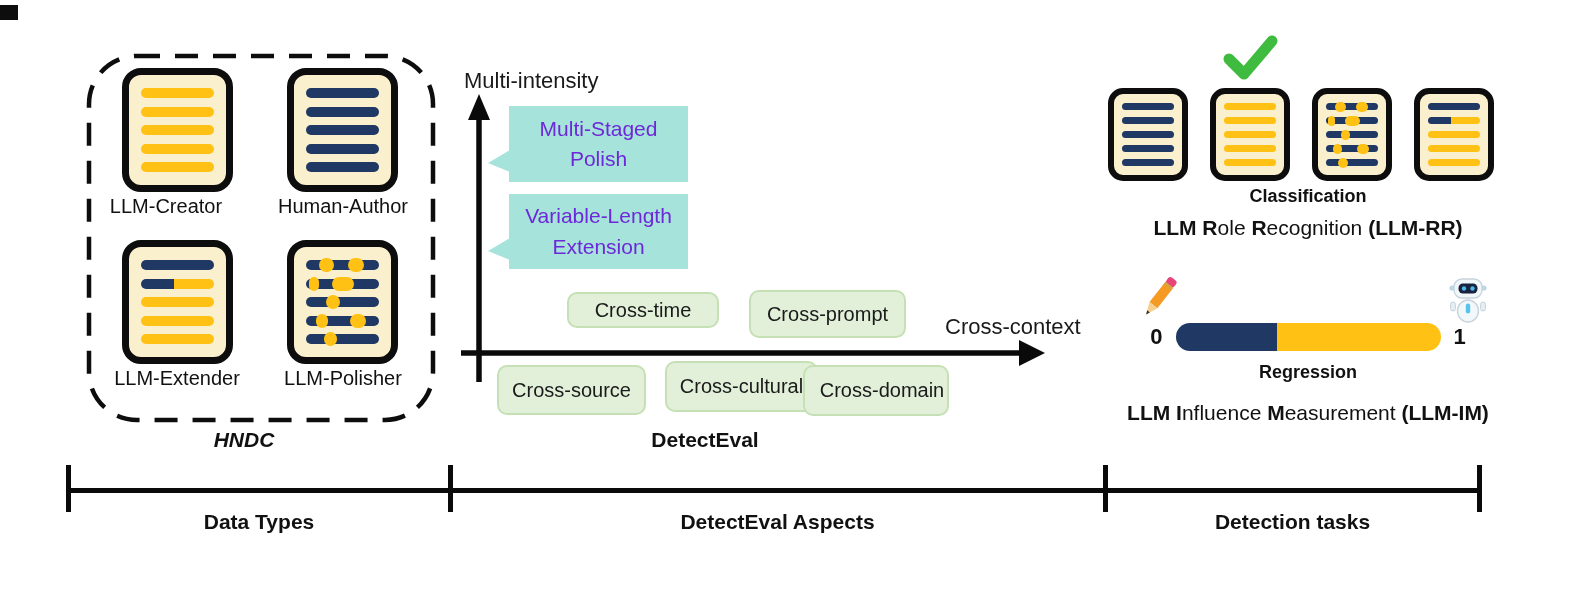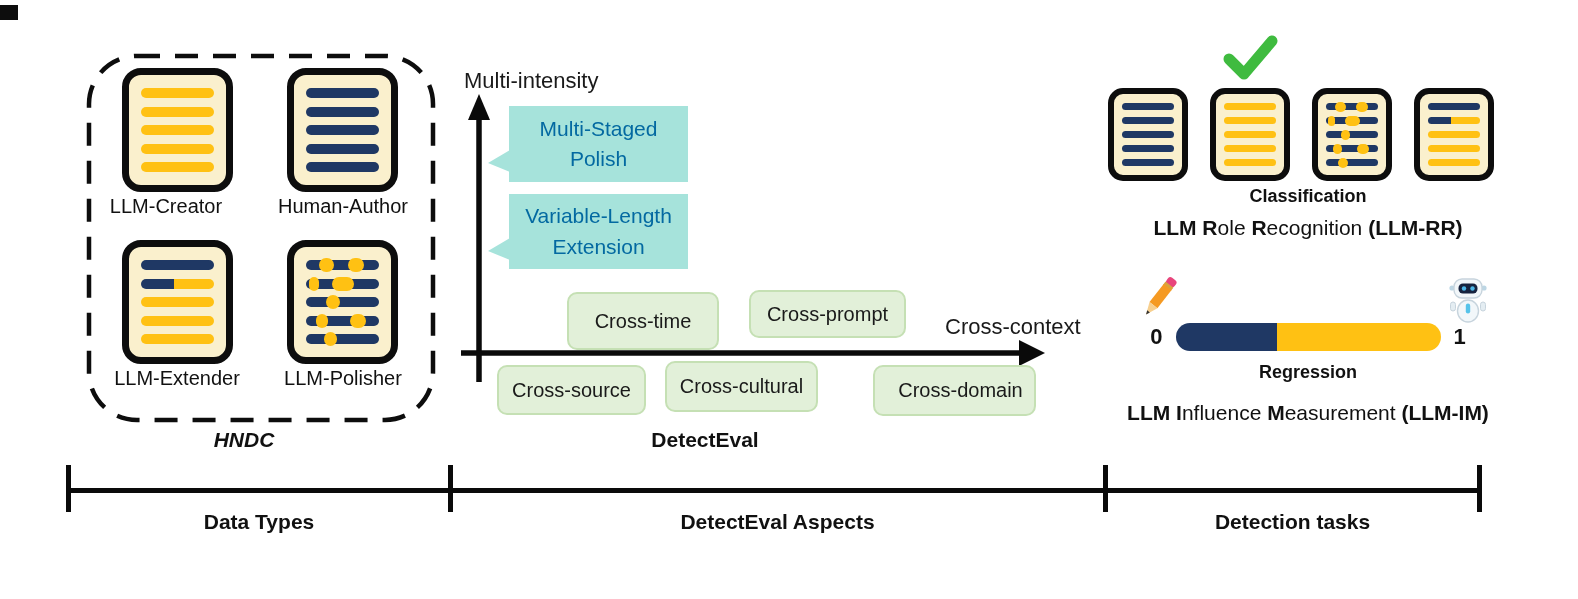--- a/index.html
+++ b/index.html
@@ -24,21 +24,21 @@
 
   .dashed-box-svg{position:absolute;left:85px;top:52px;}
   .doc-label{position:absolute;text-align:center;font-size:20px;color:#111;}
   .group-label{position:absolute;text-align:center;font-size:21px;font-weight:700;color:#111;}
 
   
   .axis-svg{position:absolute;left:455px;top:90px;}
   .axis-caption{position:absolute;font-size:22px;color:#1a1a1a;white-space:nowrap;}
 
   .bubble{position:absolute;background:var(--teal-bubble);display:flex;flex-direction:column;
-          justify-content:center;text-align:center;font-size:21px;line-height:1.45;color:#0369a1;}
+          justify-content:center;text-align:center;font-size:21px;line-height:1.45;color:#6d28d9;}
   .bubble-tail{position:absolute;left:-21px;width:0;height:0;
                border-top:13px solid transparent;border-bottom:9px solid transparent;
                border-right:22px solid var(--teal-bubble);}
 
   .pill{position:absolute;background:var(--pill-fill);border:2px solid var(--pill-border);
         border-radius:10px;box-sizing:border-box;display:flex;align-items:center;
         justify-content:center;font-size:20px;color:#1a1a1a;white-space:nowrap;}
 
   
   .docs-row{position:absolute;left:1108px;top:88px;display:flex;gap:22px;}
@@ -130,25 +130,25 @@
   </svg>
 
   <div class="axis-caption" style="left:945px;top:314px;">Cross-context</div>
 
   <div class="bubble" style="left:509px;top:106px;width:179px;height:76px;">Multi-Staged Polish</div>
   <div class="bubble-tail" style="left:488px;top:150px;position:absolute;"></div>
 
   <div class="bubble" style="left:509px;top:194px;width:179px;height:75px;">Variable-Length Extension</div>
   <div class="bubble-tail" style="left:488px;top:238px;position:absolute;"></div>
 
-  <div class="pill" style="left:567px;top:292px;width:152px;height:58px;">Cross-time</div>
+  <div class="pill" style="left:567px;top:292px;width:152px;height:36px;">Cross-time</div>
   <div class="pill" style="left:749px;top:290px;width:157px;height:48px;">Cross-prompt</div>
   <div class="pill" style="left:497px;top:365px;width:149px;height:50px;">Cross-source</div>
   <div class="pill" style="left:665px;top:361px;width:153px;height:51px;">Cross-cultural</div>
-  <div class="pill" style="left:873px;top:365px;width:163px;height:51px;padding-left:12px;">Cross-domain</div>
+  <div class="pill" style="left:803px;top:365px;width:146px;height:51px;padding-left:12px;">Cross-domain</div>
 
   <div class="group-label" style="left:605px;top:428px;width:200px;">DetectEval</div>
 
   <div class="docs-row">
     <div class="doc-wrap">
       <div class="doc small">
           <div class="dline navy"></div>
           <div class="dline navy"></div>
           <div class="dline navy"></div>
           <div class="dline navy"></div>

